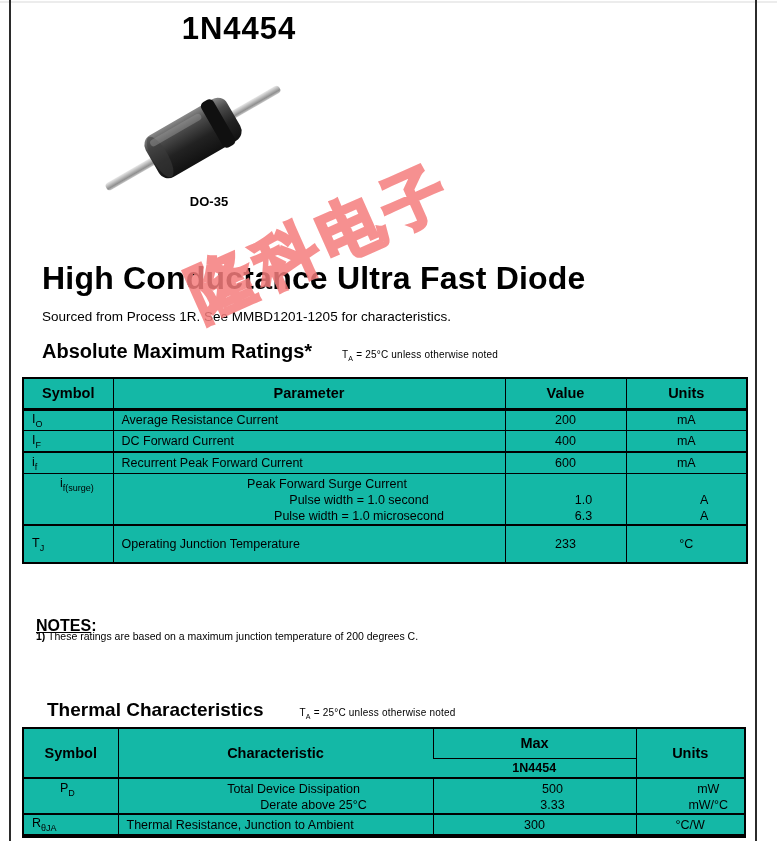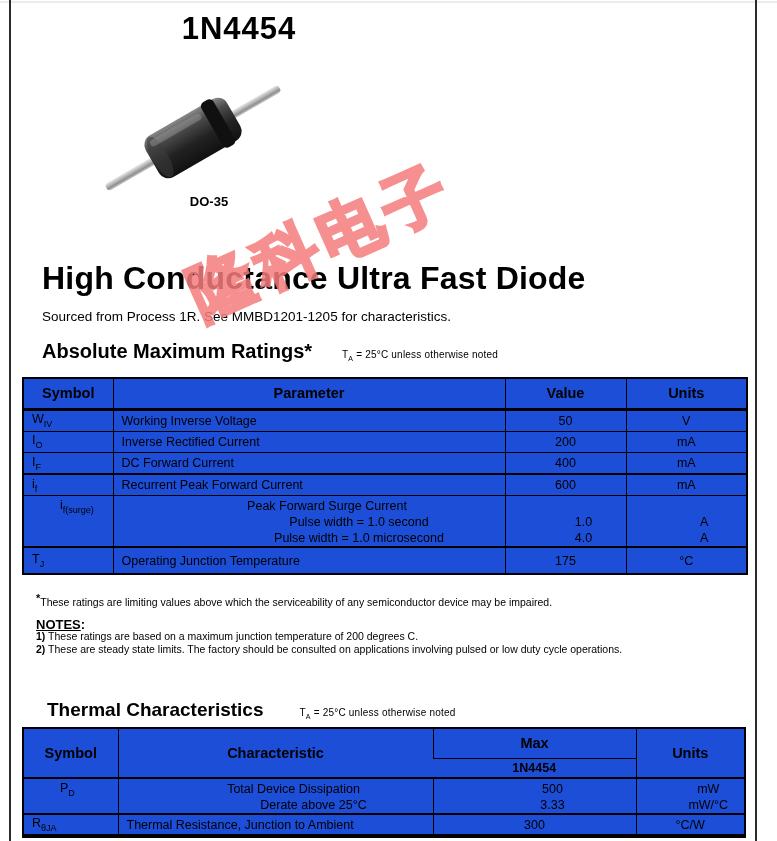--- a/index.html
+++ b/index.html
@@ -26,21 +26,21 @@
   .doc-title { position:absolute; left:31px; top:260px; font-size:32px; font-weight:bold; letter-spacing:0.2px; }
   .doc-subtitle { position:absolute; left:31px; top:309px; font-size:13.5px; }
 
   .section-heading { position:absolute; font-weight:bold; }
   .abs-heading  { left:31px; top:340px; font-size:20px; }
   .th-heading   { left:36px; top:699px; font-size:19px; }
   .cond-note { font-size:10px; font-weight:normal; margin-left:30px; letter-spacing:0.2px; }
   .cond-note sub { font-size:7px; }
 
   table { border-collapse:collapse; table-layout:fixed; position:absolute;
-          font-size:12.5px; background:#1d4ed8; }
+          font-size:12.5px; background:#14b8a6; }
   #abs-table { left:11px; top:377px; width:724px; border:2px solid #000; }
   #th-table  { left:11px; top:727px; width:722px; border:2px solid #000; border-bottom:4px solid #000; }
   td { border-left:1.5px solid #000; vertical-align:middle; overflow:hidden; }
   td:first-child { border-left:none; }
   td.sym { padding-left:8px; }
   td.par { padding-left:8px; }
   td.ctr { text-align:center; }
   tr.hdr td { border-bottom:3px solid #000; font-size:14.5px; font-weight:bold; text-align:center; height:31px; }
   tr.thin  td { border-bottom:1px solid #000; }
   tr.thick td { border-bottom:2.5px solid #000; }
@@ -51,21 +51,21 @@
   td.top { vertical-align:top; padding-top:2px;padding-left:36px; }
 
   #th-table tr.h1 td { font-size:14.5px; font-weight:bold; text-align:center; }
   #th-table td.span2 { border-bottom:2.5px solid #000; height:50px; }
   #th-table td.maxhdr { border-bottom:1.5px solid #000; height:30px; }
   #th-table tr.h2 td { border-bottom:2.5px solid #000; height:20px;
                        font-size:12.5px; font-weight:bold; text-align:center; }
 
   .footnote { position:absolute; left:25px; top:592px; font-size:10.5px; width:700px; }
   .footnote .star { font-weight:bold; font-size:11px; vertical-align:4px; }
-  .notes-label { position:absolute; left:25px; top:617px; font-size:13px; font-weight:bold; }
+  .notes-label { position:absolute; left:25px; top:617px; font-size:16px; font-weight:bold; }
   .notes-label .lbl { text-decoration:underline; }
   .note-item { position:absolute; left:25px; font-size:10.5px; width:710px; }
   .note-item .num { font-weight:bold; }
   #note-1 { top:630px; }
   #note-2 { top:643px; }
 </style>
 </head>
 <body>
 
 <div class="top-edge"></div>
@@ -116,29 +116,23 @@
         <col style="width:121px">
         <col style="width:121px">
       </colgroup>
     <tbody>
         <tr class="hdr">
       <td>Symbol</td>
       <td>Parameter</td>
       <td>Value</td>
       <td>Units</td>
     </tr>
-    <tr class="thin" style="height:22px">
-      <td class="sym"><span>W</span><sub class="s">IV</sub></td>
-      <td class="par">Working Inverse Voltage</td>
-      <td class="ctr">50</td>
-      <td class="ctr">V</td>
-    </tr>
     <tr class="thin" style="height:21px">
       <td class="sym"><span>I</span><sub class="s">O</sub></td>
-      <td class="par">Inverse Rectified Current</td>
+      <td class="par">Average Resistance Current</td>
       <td class="ctr">200</td>
       <td class="ctr">mA</td>
     </tr>
     <tr class="thick" style="height:22px">
       <td class="sym"><span>I</span><sub class="s">F</sub></td>
       <td class="par">DC Forward Current</td>
       <td class="ctr">400</td>
       <td class="ctr">mA</td>
     </tr>
     <tr class="thin" style="height:21px">
@@ -150,48 +144,42 @@
     <tr class="thick" style="height:52px">
       <td class="sym top"><span>i</span><sub class="s">f(surge)</sub></td>
       <td class="par top">
         <div class="ln">Peak Forward Surge Current</div>
         <div class="ln indent64">Pulse width = 1.0 second</div>
         <div class="ln indent64">Pulse width = 1.0 microsecond</div>
       </td>
       <td class="ctr top">
         <div class="ln">&nbsp;</div>
         <div class="ln">1.0</div>
-        <div class="ln">4.0</div>
+        <div class="ln">6.3</div>
       </td>
       <td class="ctr top">
         <div class="ln">&nbsp;</div>
         <div class="ln">A</div>
         <div class="ln">A</div>
       </td>
     </tr>
-    <tr style="height:27px">
+    <tr style="height:38px">
       <td class="sym"><span>T</span><sub class="s">J</sub></td>
       <td class="par">Operating Junction Temperature</td>
-      <td class="ctr">175</td>
+      <td class="ctr">233</td>
       <td class="ctr">°C</td>
     </tr>
   </tbody>
     </table>
 
-  <div class="footnote">
-    <span class="star">*</span><span>These ratings are limiting values above which the serviceability of any semiconductor device may be impaired.</span>
-  </div>
   <div class="notes-label">
     <span class="lbl">NOTES</span><span>:</span>
   </div>
   <div class="note-item" id="note-1">
     <span class="num">1)</span> <span>These ratings are based on a maximum junction temperature of 200 degrees C.</span>
-  </div>
-  <div class="note-item" id="note-2">
-    <span class="num">2)</span> <span>These are steady state limits. The factory should be consulted on applications involving pulsed or low duty cycle operations.</span>
   </div>
 
   <div class="section-heading th-heading">
     <span>Thermal Characteristics</span><span class="cond-note" style="margin-left:36px"><span>T</span><sub>A</sub><span> = 25°C unless otherwise noted</span></span>
   </div>
 
   <table id="th-table">
     <colgroup>
         <col style="width:95px">
         <col style="width:315px">

